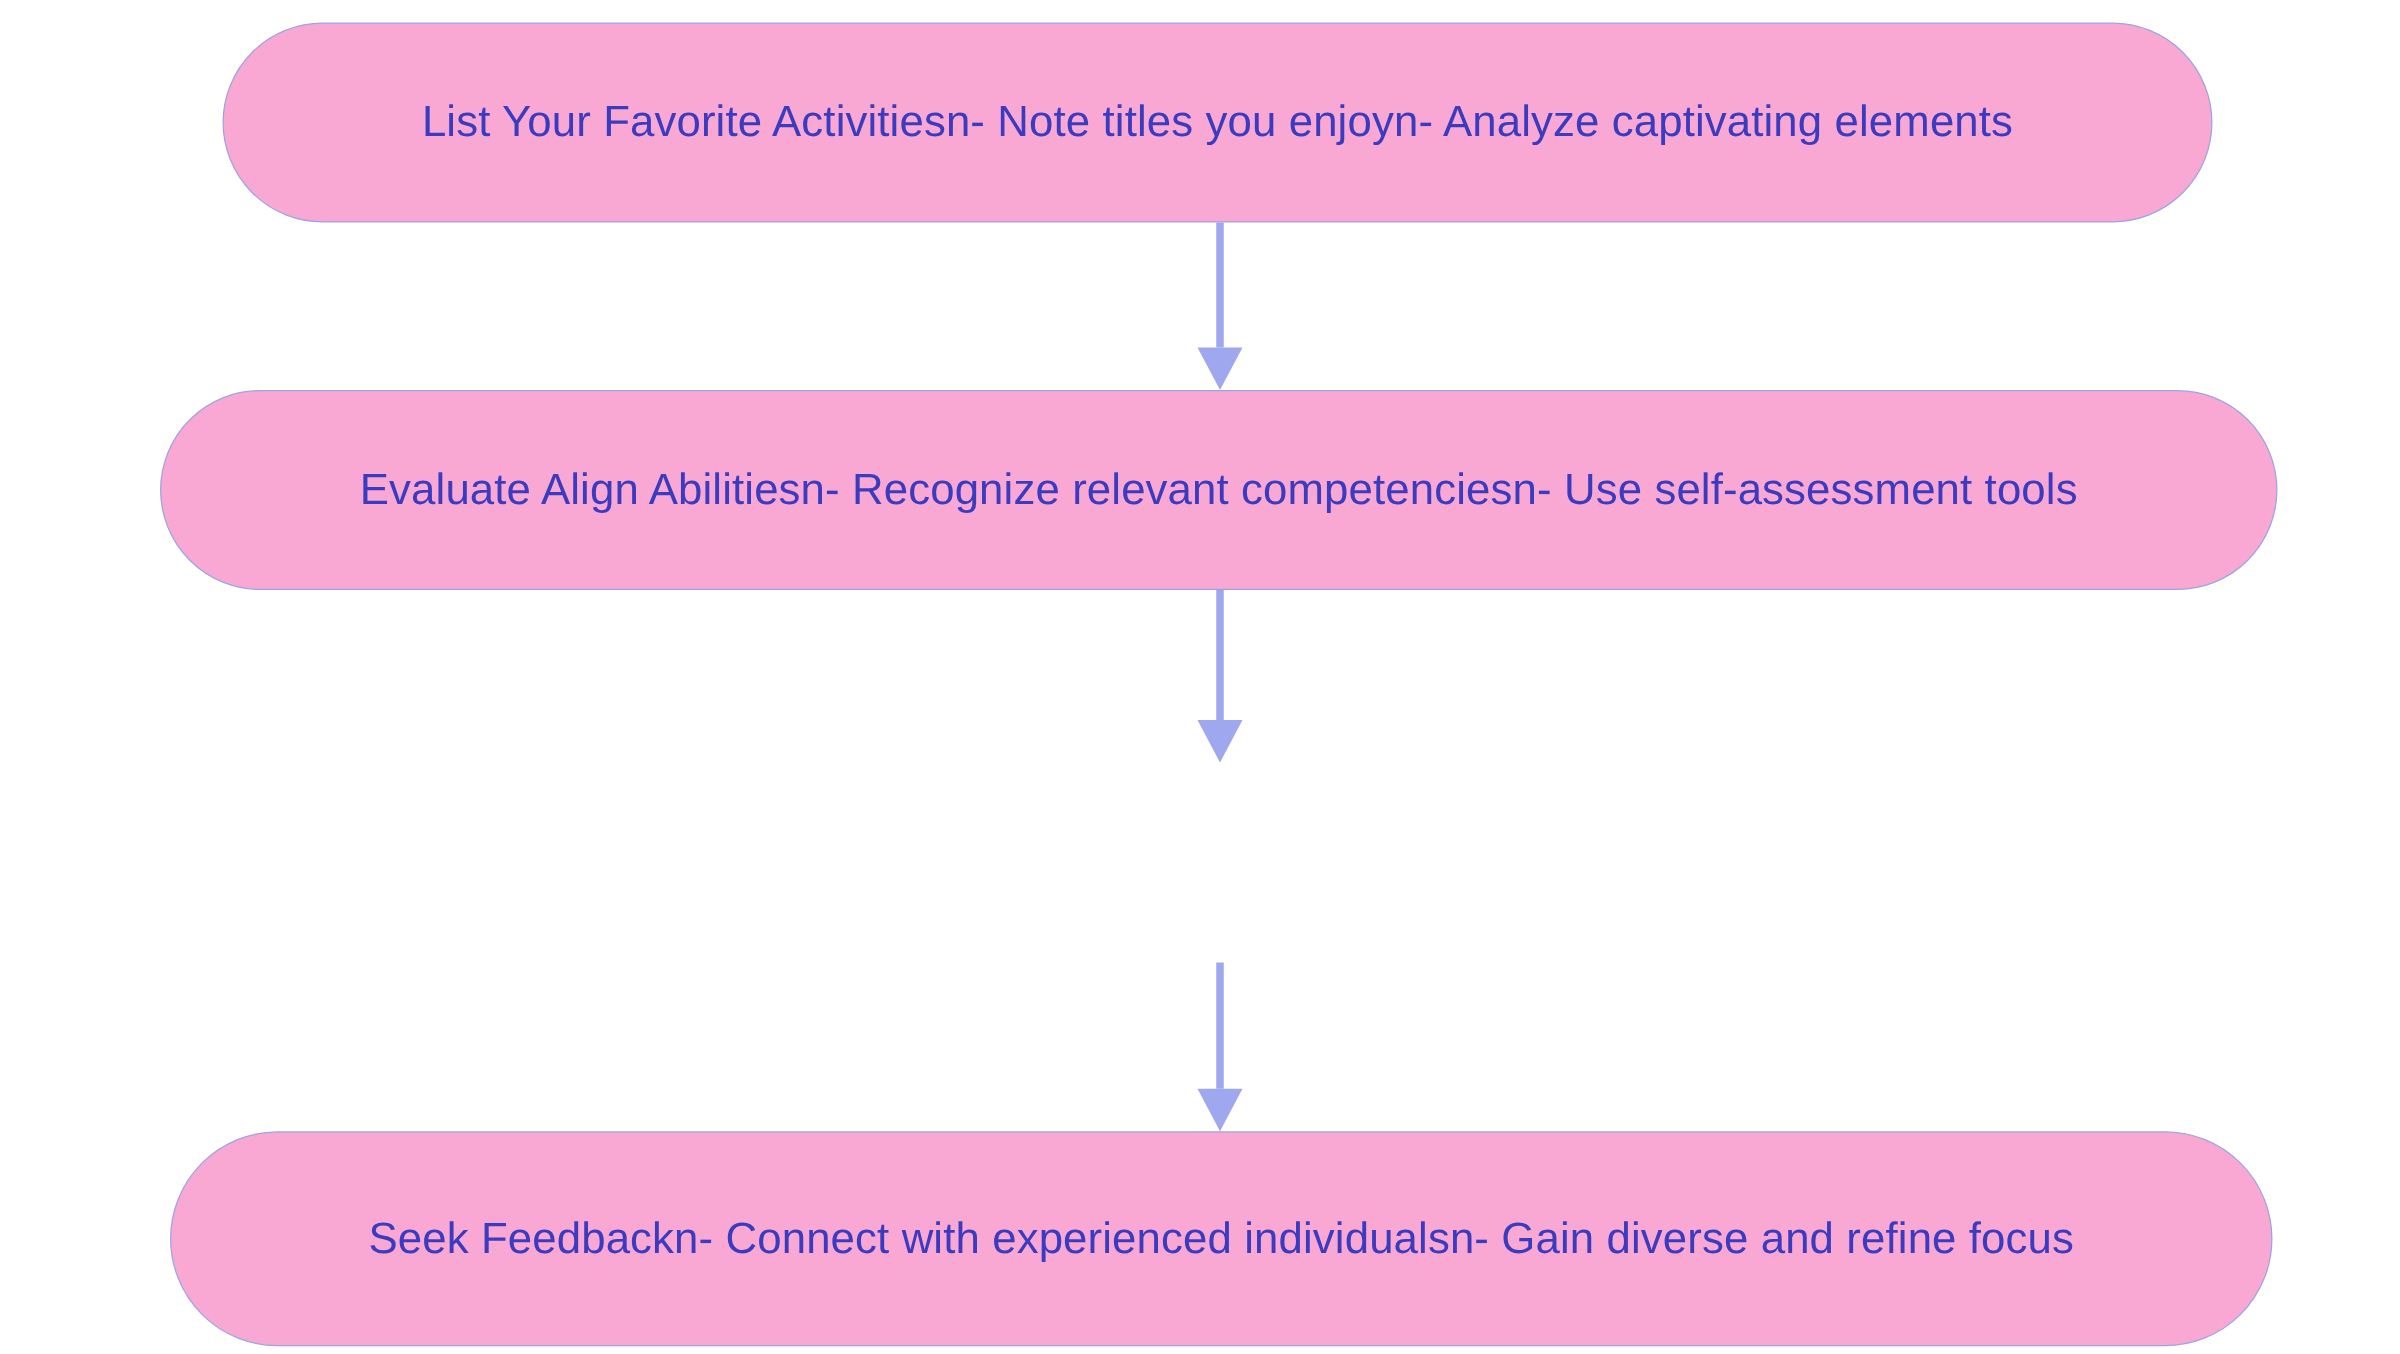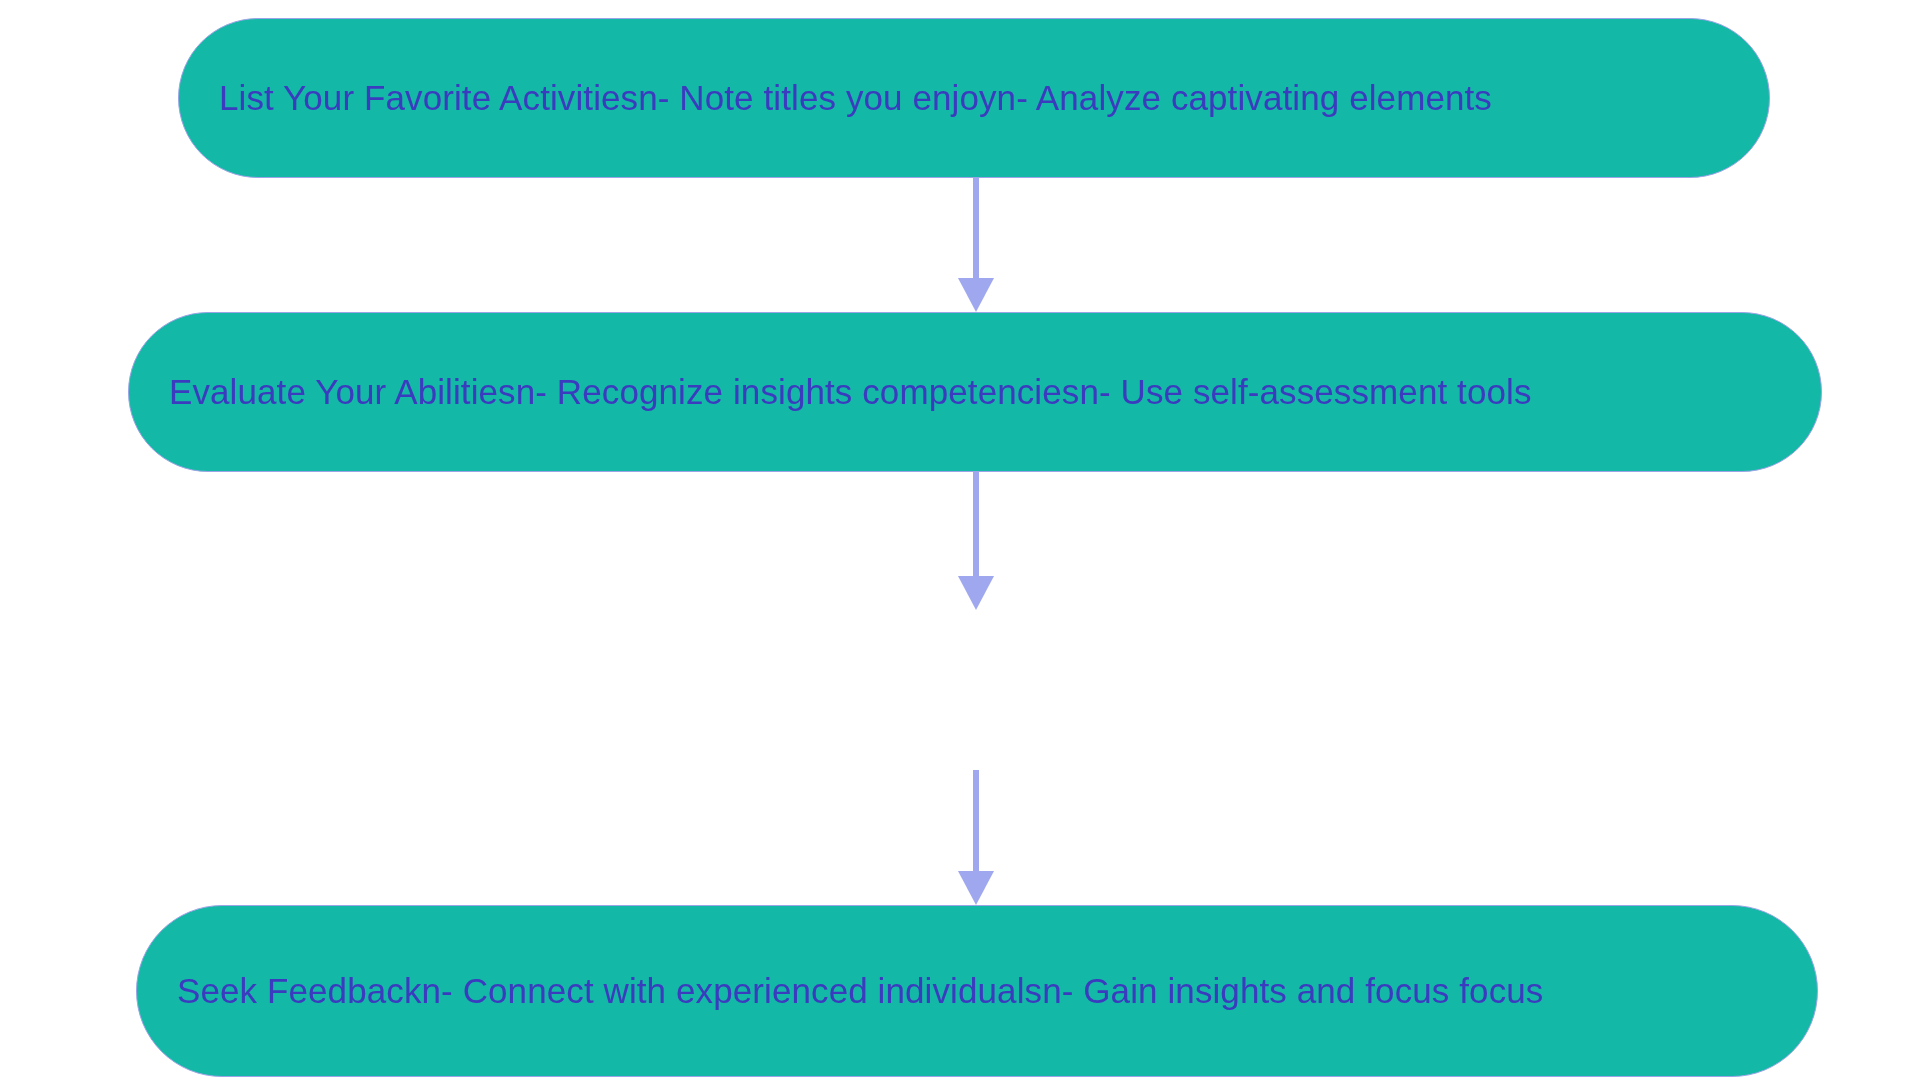--- a/index.html
+++ b/index.html
@@ -17,26 +17,26 @@
   #flowchart {
     position: relative;
     width: 1920px;
     height: 1083px;
     background: #ffffff;
   }
 
   .node {
     position: absolute;
     box-sizing: border-box;
-    background: #14b8a6;
+    background: #f9a8d4;
     border: 1.6px solid #9ba4e6;
     border-radius: 200px;
     display: flex;
     align-items: center;
-    justify-content: flex-start;
+    justify-content: center;
     text-align: center;
     padding: 4px 40px;
   }
 
   .node-label {
     color: #3b3bbf;
     font-family: "Liberation Sans", sans-serif;
     font-size: 35px;
     font-weight: 400;
     line-height: 1.2;
@@ -93,31 +93,31 @@
   <div class="node node-1">
     <span class="node-label">List Your Favorite Activitiesn- Note titles you enjoyn- Analyze captivating elements</span>
   </div>
 
   <div class="connector conn-1">
     <div class="stem"></div>
     <div class="head"></div>
   </div>
 
   <div class="node node-2">
-    <span class="node-label">Evaluate Your Abilitiesn- Recognize insights competenciesn- Use self-assessment tools</span>
+    <span class="node-label">Evaluate Align Abilitiesn- Recognize relevant competenciesn- Use self-assessment tools</span>
   </div>
 
   <div class="connector conn-2">
     <div class="stem"></div>
     <div class="head"></div>
   </div>
 
 
   <div class="connector conn-3">
     <div class="stem"></div>
     <div class="head"></div>
   </div>
 
   <div class="node node-4">
-    <span class="node-label">Seek Feedbackn- Connect with experienced individualsn- Gain insights and focus focus</span>
+    <span class="node-label">Seek Feedbackn- Connect with experienced individualsn- Gain diverse and refine focus</span>
   </div>
 
 </div>
 
 </body></html>

